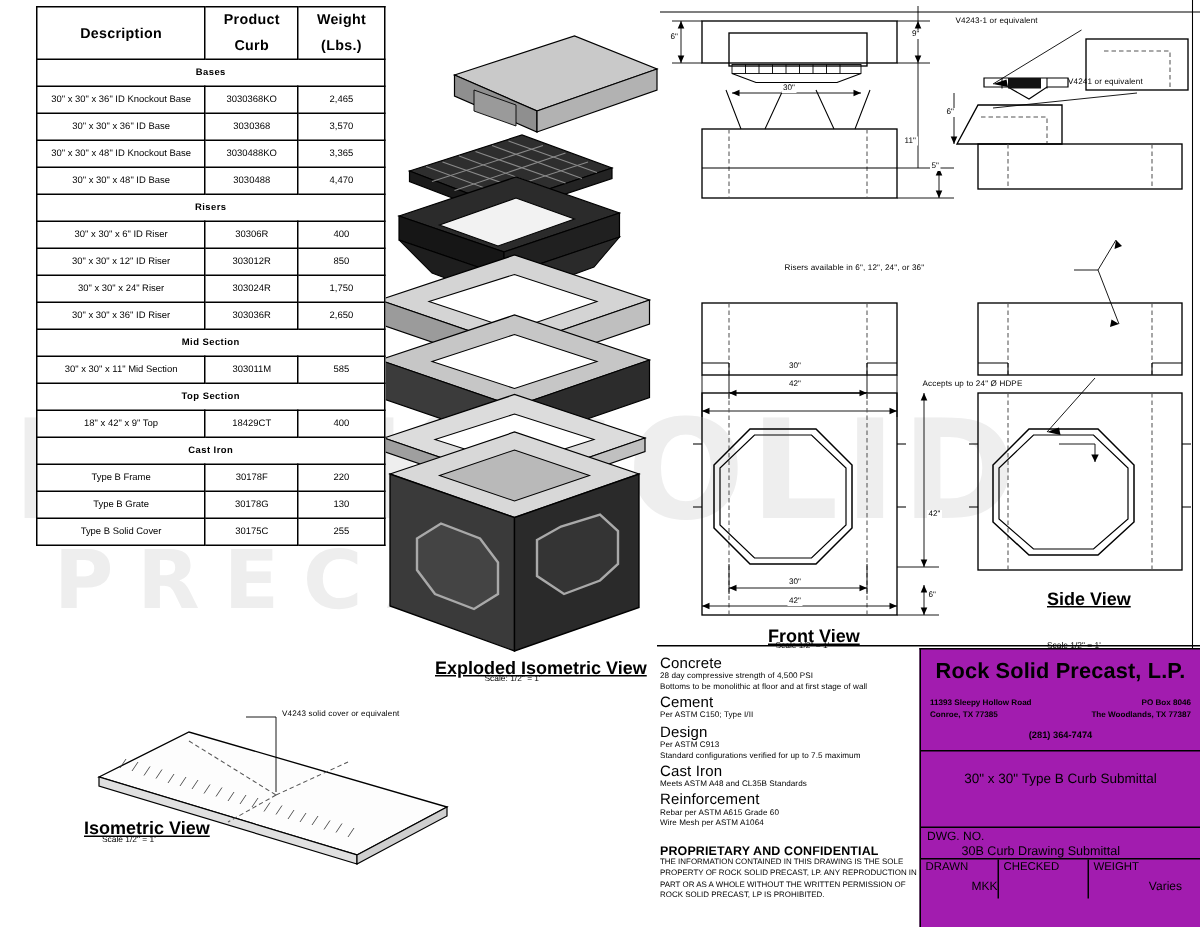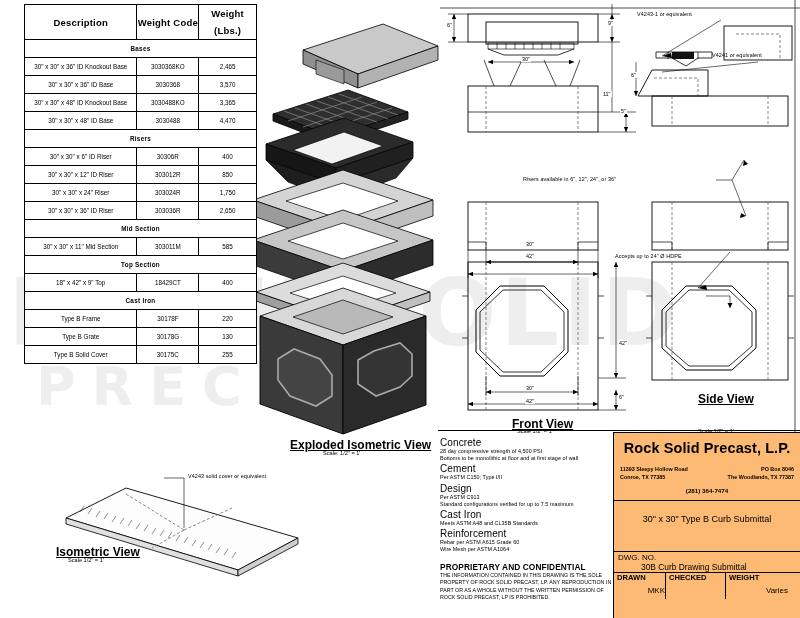--- a/index.html
+++ b/index.html
@@ -49,39 +49,39 @@
   
   #spec{position:absolute;left:440px;top:436px;width:172px;z-index:5;}
   .spec-h{font-size:10px;font-weight:normal;margin-top:1px;letter-spacing:.1px;}
   .spec-l{font-size:5.4px;line-height:7.2px;letter-spacing:.05px;}
   #confidential{position:absolute;left:440px;top:562px;width:172px;z-index:5;}
   #conf-h{font-size:8.3px;font-weight:bold;letter-spacing:.1px;}
   #conf-b{font-size:5.3px;line-height:7.4px;}
 
   
   #titleblock{position:absolute;left:613px;top:432px;width:187px;height:186px;z-index:5;
-    border-left:1px solid #000;border-top:1px solid #000;background:#fdba74;box-sizing:border-box;}
+    border-left:1px solid #000;border-top:1px solid #000;background:#a21caf;box-sizing:border-box;}
   #tb-company{font-size:14.5px;font-weight:bold;text-align:center;padding-top:7px;letter-spacing:.1px;}
   #tb-addr{position:relative;height:30px;margin-top:9px;font-size:5.4px;font-weight:bold;line-height:8px;}
   #tb-addr .l{position:absolute;left:6px;top:0;}
   #tb-addr .r{position:absolute;right:6px;top:0;text-align:right;}
   #tb-phone{text-align:center;font-size:6.2px;font-weight:bold;margin-top:-8px;}
   #tb-sep1{border-top:1px solid #000;margin-top:6px;}
   #tb-title-lbl{font-size:8px;padding:2px 0 0 4px;}
   #tb-title-val{font-size:9px;text-align:center;padding-top:13px;}
   #tb-sep2{border-top:1px solid #000;margin-top:27px;}
   #tb-dwg-lbl{font-size:8px;padding:1px 0 0 4px;}
   #tb-dwg-val{font-size:8.4px;padding-left:27px;}
   #tb-sep3{border-top:1px solid #000;}
   #tb-cols{display:flex;height:26px;}
   #tb-cols>div{position:relative;box-sizing:border-box;}
   #tb-c1{width:52px;border-right:1px solid #000;}
   #tb-c2{width:60px;border-right:1px solid #000;}
   #tb-c3{flex:1;}
-  .tb-h{font-size:7.6px;padding:0 0 0 3px;font-weight:bold;}
+  .tb-h{font-size:7.6px;padding:0 0 0 3px;}
   .tb-v{font-size:8px;text-align:right;padding-top:4px;}
   .tb-v.r{padding-right:12px;}
 </style>
 </head>
 <body>
 
 <div id="sheet">
 
   <div id="watermark">
     <div id="wm1">ROCK SOLID</div>
@@ -90,21 +90,21 @@
 
   <table id="parts-table">
     <colgroup>
         <col class="c1">
         <col class="c2">
         <col class="c3">
       </colgroup>
     <thead>
       <tr>
         <th>Description</th>
-        <th>Weight Code</th>
+        <th>Product Curb</th>
         <th>Weight (Lbs.)</th>
       </tr>
     </thead>
     <tbody id="parts-body">
         <tr>
           <td class="grp" colspan="3">Bases</td>
         </tr>
         <tr>
           <td>30" x 30" x 36" ID Knockout Base</td>
           <td>3030368KO</td>

